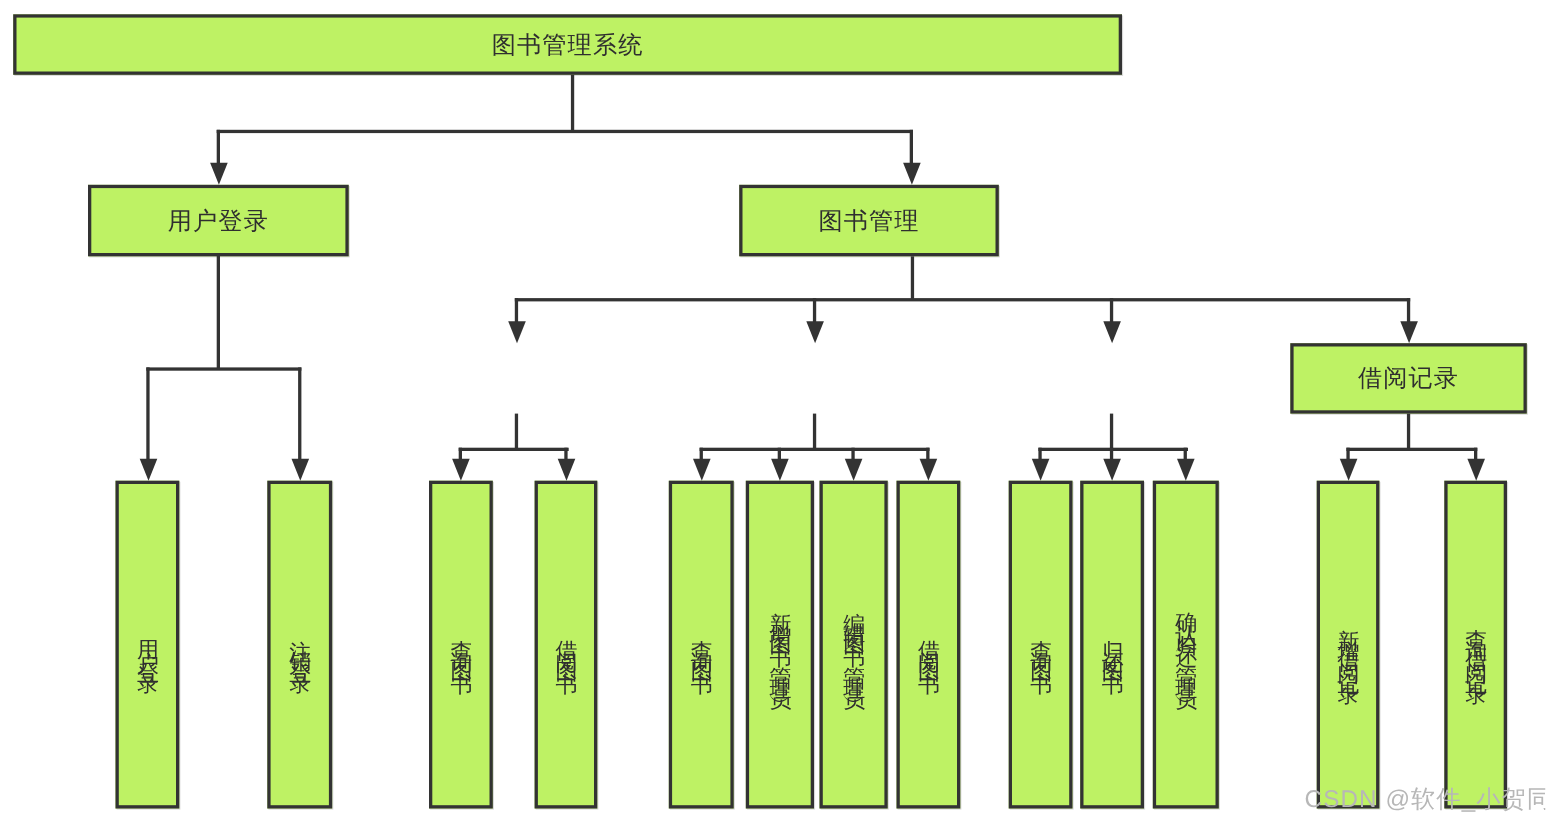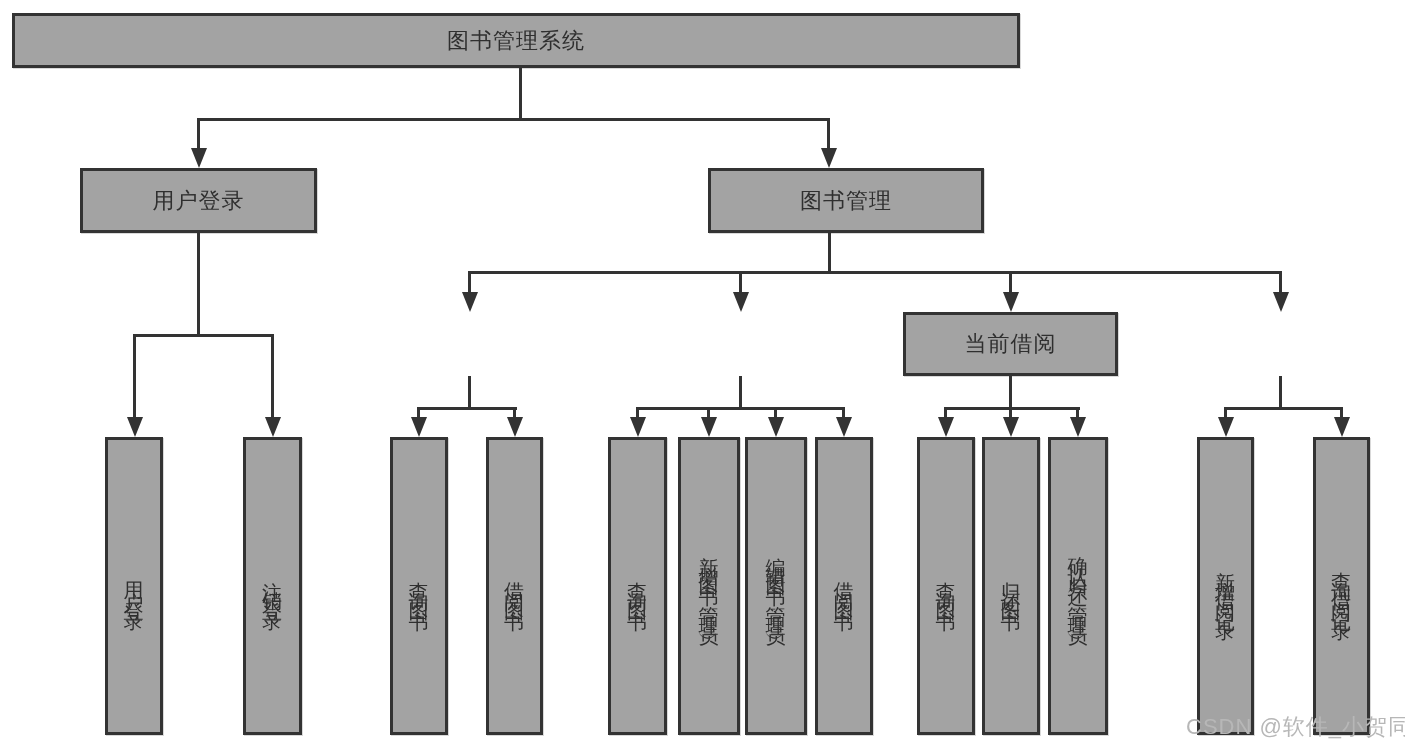--- a/index.html
+++ b/index.html
@@ -10,21 +10,21 @@
     --wm:#b7b7b7;
   }
   html,body{margin:0;padding:0;background:var(--bg);}
   .canvas{
     position:relative;width:1405px;height:747px;background:var(--bg);
     font-family:"Liberation Sans","DejaVu Sans",sans-serif;
     overflow:hidden;
   }
   .box{
     position:absolute;box-sizing:border-box;
-    border:3px solid var(--line);background:#a3a3a3;
+    border:3px solid var(--line);background:#bef264;
     display:flex;align-items:center;justify-content:center;
     color:var(--text);
     box-shadow:1px 1px 0 #d9d9d9;
   }
   .hnode{font-size:22px;letter-spacing:1px;}
   .leaf{top:437px;height:298px;font-size:20px;}
   .leaf .vtext{
     writing-mode:vertical-rl;
     text-orientation:mixed;
     letter-spacing:10px;
@@ -51,30 +51,30 @@
 <div class="canvas">
 
   <div class="box hnode" style="left:12px;top:13px;width:1008px;height:55px;">
     <span>图书管理系统</span>
   </div>
 
   <div class="box hnode" style="left:80px;top:168px;width:237px;height:65px;">
     <span>用户登录</span>
   </div>
 
-  <div class="box hnode" style="left:708px;top:168px;width:276px;height:65px;">
+  <div class="box hnode" style="left:672px;top:168px;width:236px;height:65px;">
     <span>图书管理</span>
   </div>
 
 
 
-  <div class="box hnode" style="left:903px;top:312px;width:215px;height:64px;">
-    <span>当前借阅</span>
+
+  <div class="box hnode" style="left:1173px;top:312px;width:215px;height:64px;">
+    <span>借阅记录</span>
   </div>
-
 
   <div class="box leaf" style="left:105px;width:58px;">
     <span class="vtext">用户登录</span>
   </div>
   <div class="box leaf" style="left:243px;width:59px;">
     <span class="vtext">注销登录</span>
   </div>
 
   <div class="box leaf" style="left:390px;width:58px;">
     <span class="vtext">查询图书</span>

